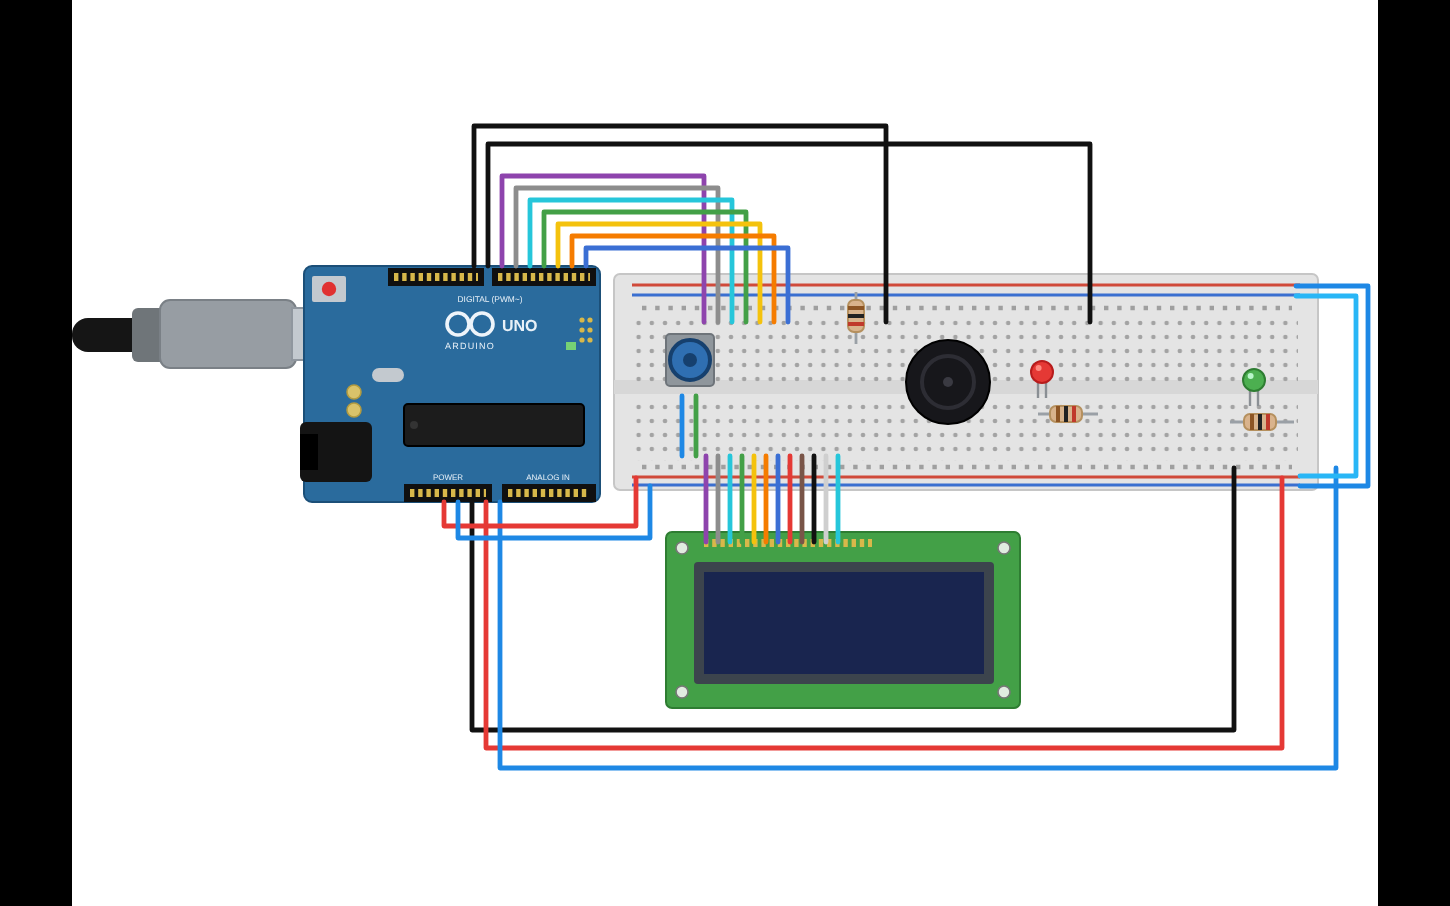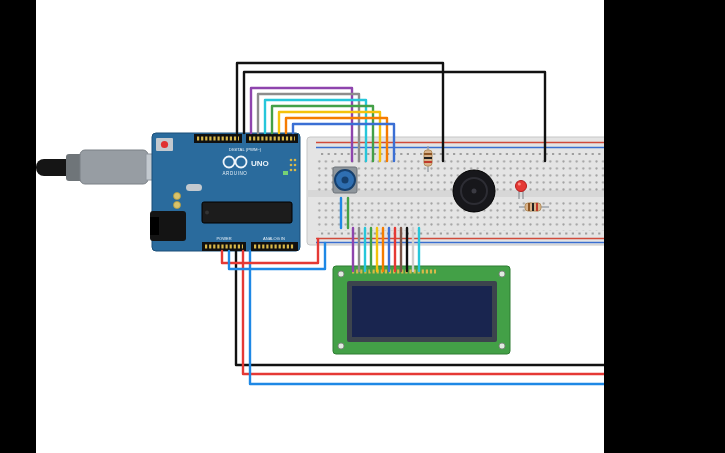--- a/index.html
+++ b/index.html
@@ -1,16 +1,16 @@
 <!DOCTYPE html>
 <html><head>
 <meta charset="utf-8">
 <style>
   html,body{margin:0;padding:0;background:#000;}
-  #stage{position:relative;width:604px;height:453px;background:#fef9c3;overflow:hidden;
+  #stage{position:relative;width:725px;height:453px;background:#fef9c3;overflow:hidden;
          font-family:"Liberation Sans",sans-serif;}
   svg{position:absolute;top:0;left:0;display:block;}
   .wire{fill:none;stroke-width:2.4;stroke-linecap:round;stroke-linejoin:round;}
   .pins{fill:none;stroke:#d8b84a;stroke-width:4;stroke-dasharray:2.2 1.9;}
   .raildots{fill:none;stroke:#9f9f9f;stroke-width:2.2;stroke-dasharray:2.2 4.4;}
   text{fill:#e8f1f8;}
 </style>
 </head>
 <body>
 

